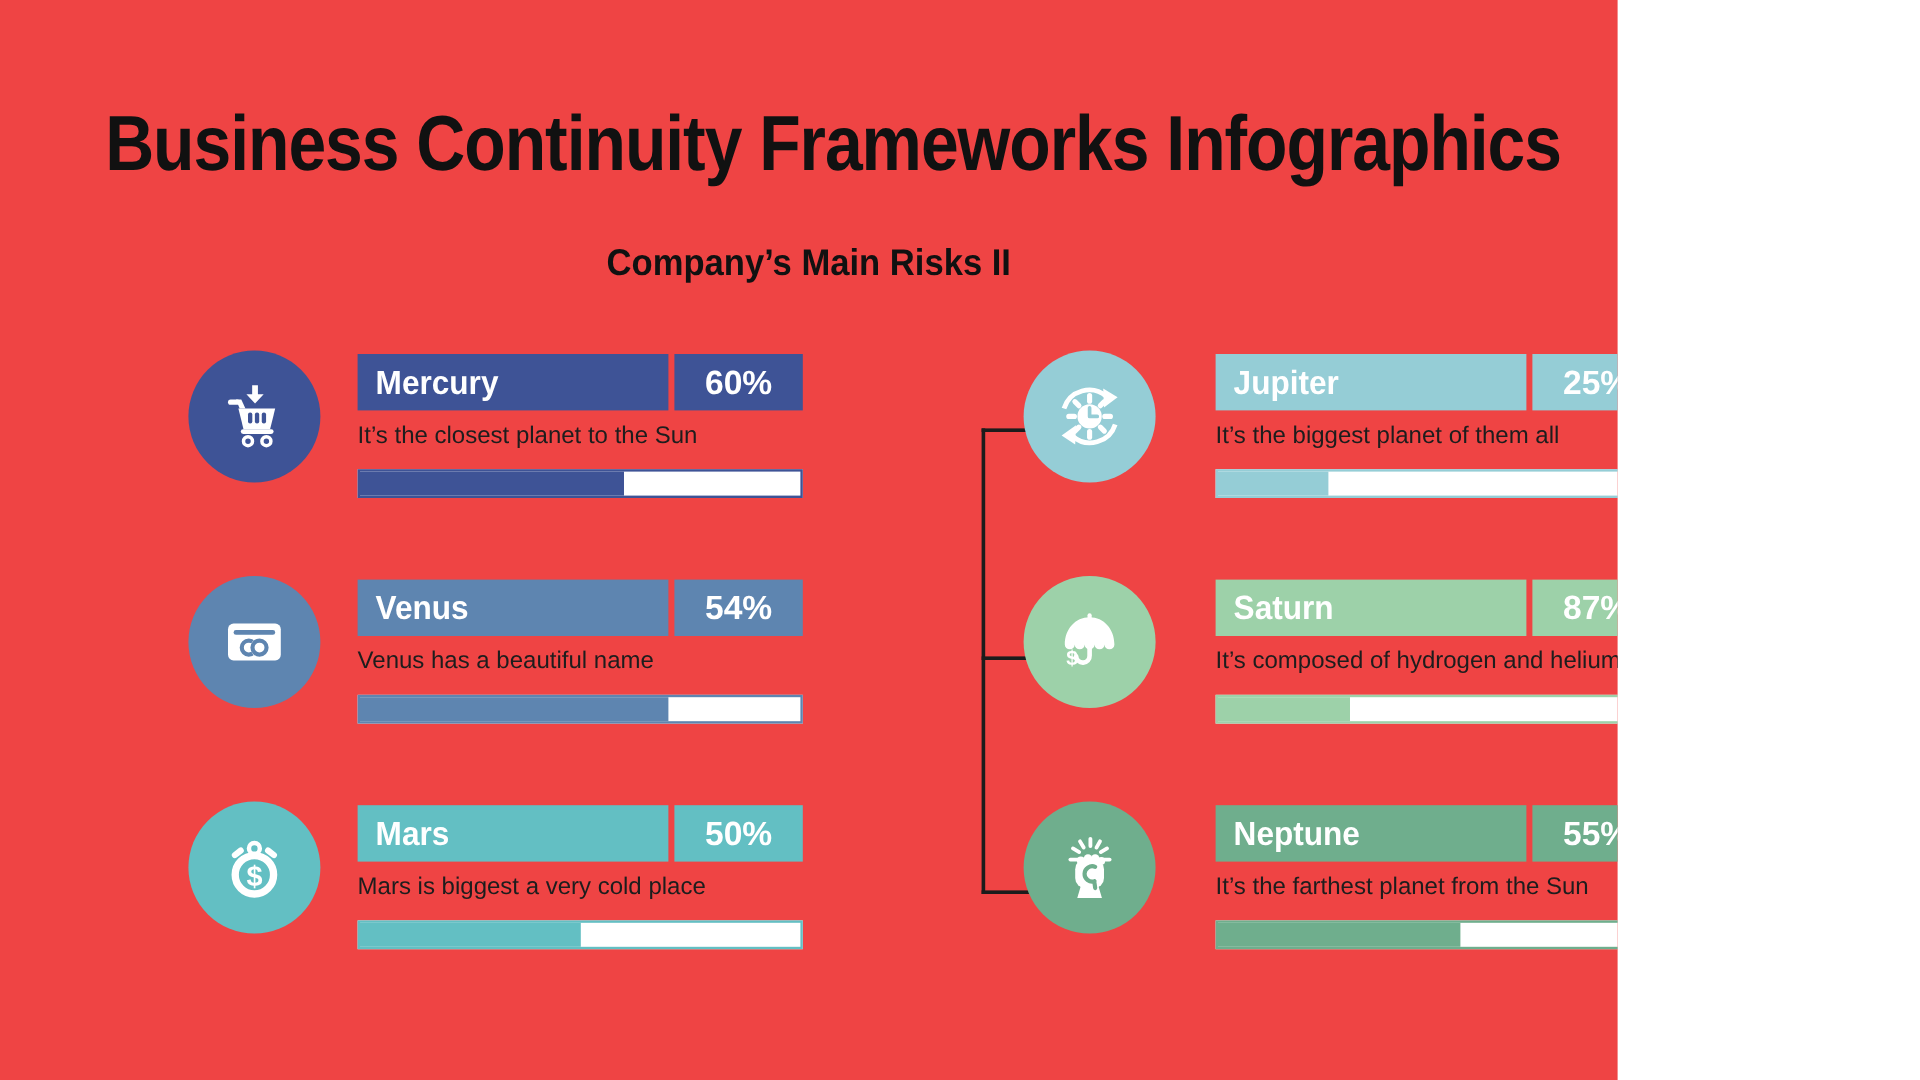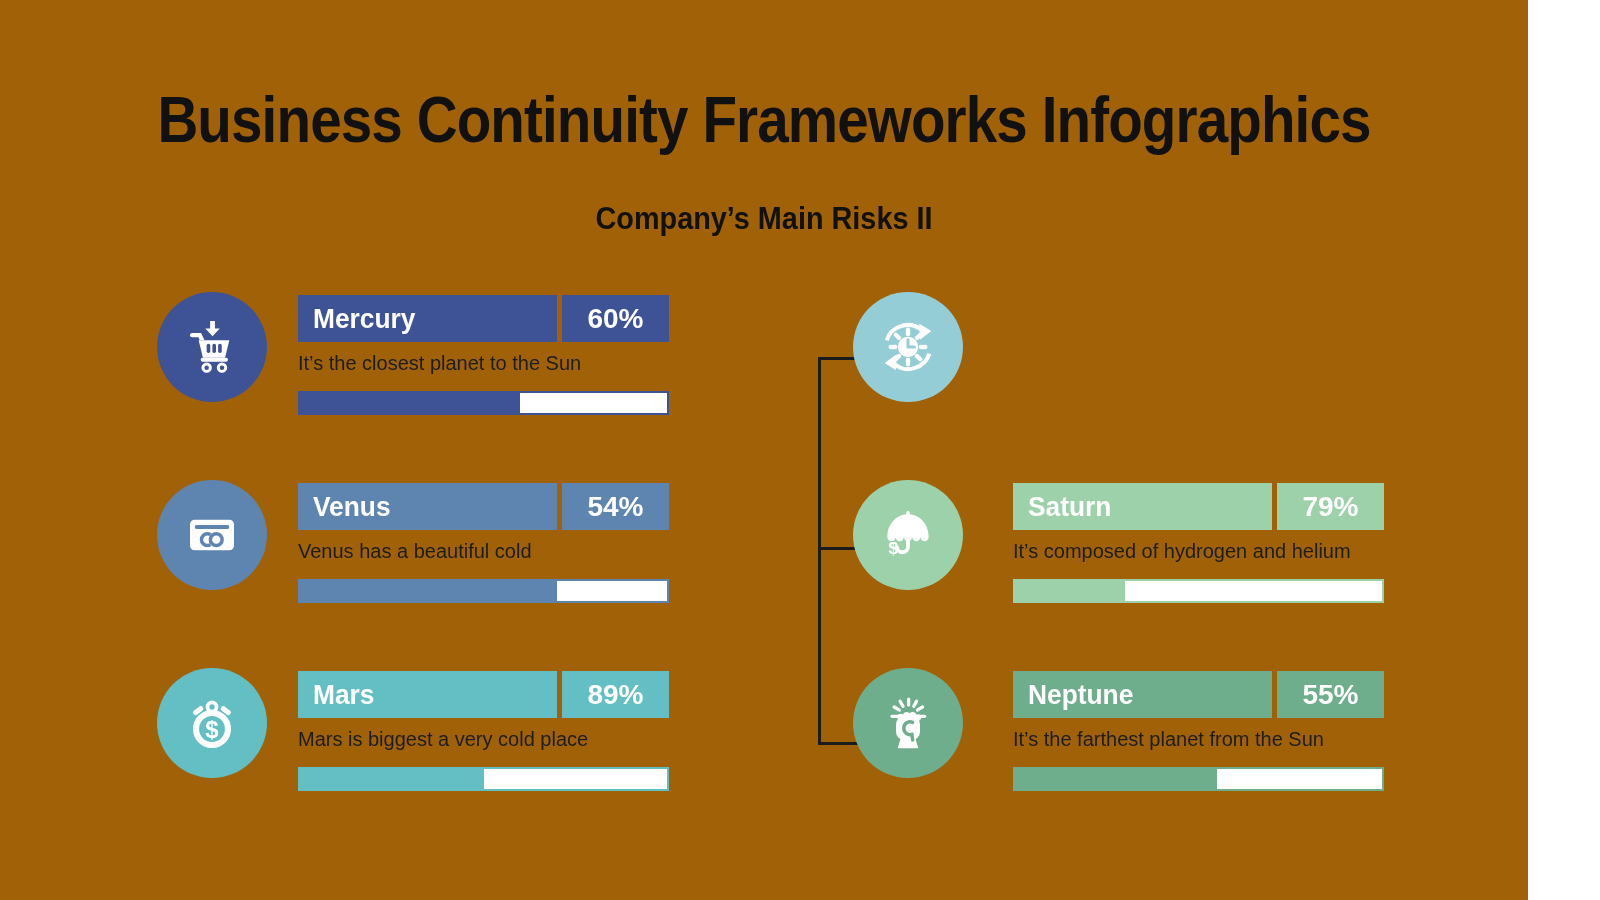--- a/index.html
+++ b/index.html
@@ -1,19 +1,19 @@
 <!DOCTYPE html>
 <html><head>
 <meta charset="utf-8">
 <style>
   * { margin:0; padding:0; box-sizing:border-box; }
   html,body { background:#ffffff; }
   .canvas {
-    position:relative; width:1528px; height:900px; overflow:hidden;
-    background:#a16207; font-family:"Liberation Sans", sans-serif;text-decoration:underline;
+    position:relative; width:1348px; height:900px; overflow:hidden;
+    background:#ef4444; font-family:"Liberation Sans", sans-serif;text-decoration:underline;
   }
   .title {
     position:absolute; top:82px; left:0; width:100%;
     text-align:center; font-size:65px; font-weight:700; color:#111111;
     transform:scaleX(0.87); transform-origin:50% 50%;
     white-space:nowrap; letter-spacing:-1px;
   }
   .subtitle {
     position:absolute; top:201px; left:0; width:100%;
     text-align:center; font-size:31px; font-weight:700; color:#111111;
@@ -121,21 +121,21 @@
     </div>
     <div class="content">
       <div class="header">
         <div class="name-box" data-style-bind="background:items.1.color" style="background: rgb(94, 133, 176); text-align: center;">
           <span>Venus</span>
         </div>
         <div class="pct-box" data-style-bind="background:items.1.color" style="background: rgb(94, 133, 176);">
           <span>54%</span>
         </div>
       </div>
-      <div class="desc">Venus has a beautiful cold</div>
+      <div class="desc">Venus has a beautiful name</div>
       <div class="progress" data-style-bind="border-color:items.1.color" style="border-color: rgb(94, 133, 176);">
         <div class="fill" data-style-bind="width:items.1.percent;background:items.1.color" style="width: 70%; background: rgb(94, 133, 176);"></div>
       </div>
     </div>
   </div>
 
   <div class="item col-left row3">
     <div class="badge" data-style-bind="background:items.2.color;color:items.2.color" style="background: rgb(99, 191, 195); color: rgb(99, 191, 195);">
       <svg viewBox="0 0 48 48">
         <circle cx="24" cy="12" r="3.4" fill="none" stroke="#fff" stroke-width="2.8"></circle>
@@ -144,21 +144,21 @@
         <circle cx="24" cy="28.5" r="12" fill="none" stroke="#fff" stroke-width="4.6"></circle>
         <text class="icon-text" x="24" y="35.5" font-size="18" font-weight="bold" fill="#fff" text-anchor="middle">$</text>
       </svg>
     </div>
     <div class="content">
       <div class="header">
         <div class="name-box" data-style-bind="background:items.2.color" style="background: rgb(99, 191, 195);">
           <span>Mars</span>
         </div>
         <div class="pct-box" data-style-bind="background:items.2.color" style="background: rgb(99, 191, 195);">
-          <span>89%</span>
+          <span>50%</span>
         </div>
       </div>
       <div class="desc">Mars is biggest a very cold place</div>
       <div class="progress" data-style-bind="border-color:items.2.color" style="border-color: rgb(99, 191, 195);">
         <div class="fill" data-style-bind="width:items.2.percent;background:items.2.color" style="width: 50%; background: rgb(99, 191, 195);"></div>
       </div>
     </div>
   </div>
 
   <div class="item col-right row1">
@@ -175,41 +175,55 @@
           <line x1="30.7" y1="30.7" x2="33.2" y2="33.2"></line>
           <line x1="24" y1="33.5" x2="24" y2="37"></line>
           <line x1="17.3" y1="30.7" x2="14.8" y2="33.2"></line>
           <line x1="14.5" y1="24" x2="11" y2="24"></line>
           <line x1="17.3" y1="17.3" x2="14.8" y2="14.8"></line>
           <line x1="24" y1="14.5" x2="24" y2="11"></line>
           <line x1="30.7" y1="17.3" x2="33.2" y2="14.8"></line>
         </g>
       </svg>
     </div>
+    <div class="content">
+      <div class="header">
+        <div class="name-box" data-style-bind="background:items.3.color" style="background: rgb(149, 205, 214);">
+          <span>Jupiter</span>
+        </div>
+        <div class="pct-box" data-style-bind="background:items.3.color" style="background: rgb(149, 205, 214);">
+          <span>25%</span>
+        </div>
+      </div>
+      <div class="desc">It’s the biggest planet of them all</div>
+      <div class="progress" data-style-bind="border-color:items.3.color" style="border-color: rgb(149, 205, 214);">
+        <div class="fill" data-style-bind="width:items.3.percent;background:items.3.color" style="width: 25%; background: rgb(149, 205, 214);"></div>
+      </div>
+    </div>
   </div>
 
   <div class="item col-right row2">
     <div class="badge" data-style-bind="background:items.4.color;color:items.4.color" style="background: rgb(157, 209, 169); color: rgb(157, 209, 169);">
       <svg viewBox="0 0 48 48">
         <rect x="22.7" y="6" width="2.6" height="4.5" rx="1.3" fill="#fff"></rect>
         <path d="M24,8.5 C15,8.5 8.5,16 8.5,25.5
                  a3.1,3.1 0 0 0 6.2,0 a3.1,3.1 0 0 0 6.2,0 a3.1,3.1 0 0 0 6.2,0
                  a3.1,3.1 0 0 0 6.2,0 a3.1,3.1 0 0 0 6.2,0
                  C39.5,16 33,8.5 24,8.5 z" fill="#fff"></path>
         <path d="M24,25 V32.5 a4.2,4.2 0 0 1 -8.4,0.4" fill="none" stroke="#fff" stroke-width="2.9" stroke-linecap="round"></path>
         <text class="icon-text" x="13" y="38.5" font-size="13" font-weight="bold" fill="#fff" text-anchor="middle">$</text>
       </svg>
     </div>
     <div class="content">
       <div class="header">
         <div class="name-box" data-style-bind="background:items.4.color" style="background: rgb(157, 209, 169);">
           <span>Saturn</span>
         </div>
         <div class="pct-box" data-style-bind="background:items.4.color" style="background: rgb(157, 209, 169);">
-          <span>79%</span>
+          <span>87%</span>
         </div>
       </div>
       <div class="desc">It’s composed of hydrogen and helium</div>
       <div class="progress" data-style-bind="border-color:items.4.color" style="border-color: rgb(157, 209, 169);">
         <div class="fill" data-style-bind="width:items.4.percent;background:items.4.color" style="width: 30%; background: rgb(157, 209, 169);"></div>
       </div>
     </div>
   </div>
 
   <div class="item col-right row3">

